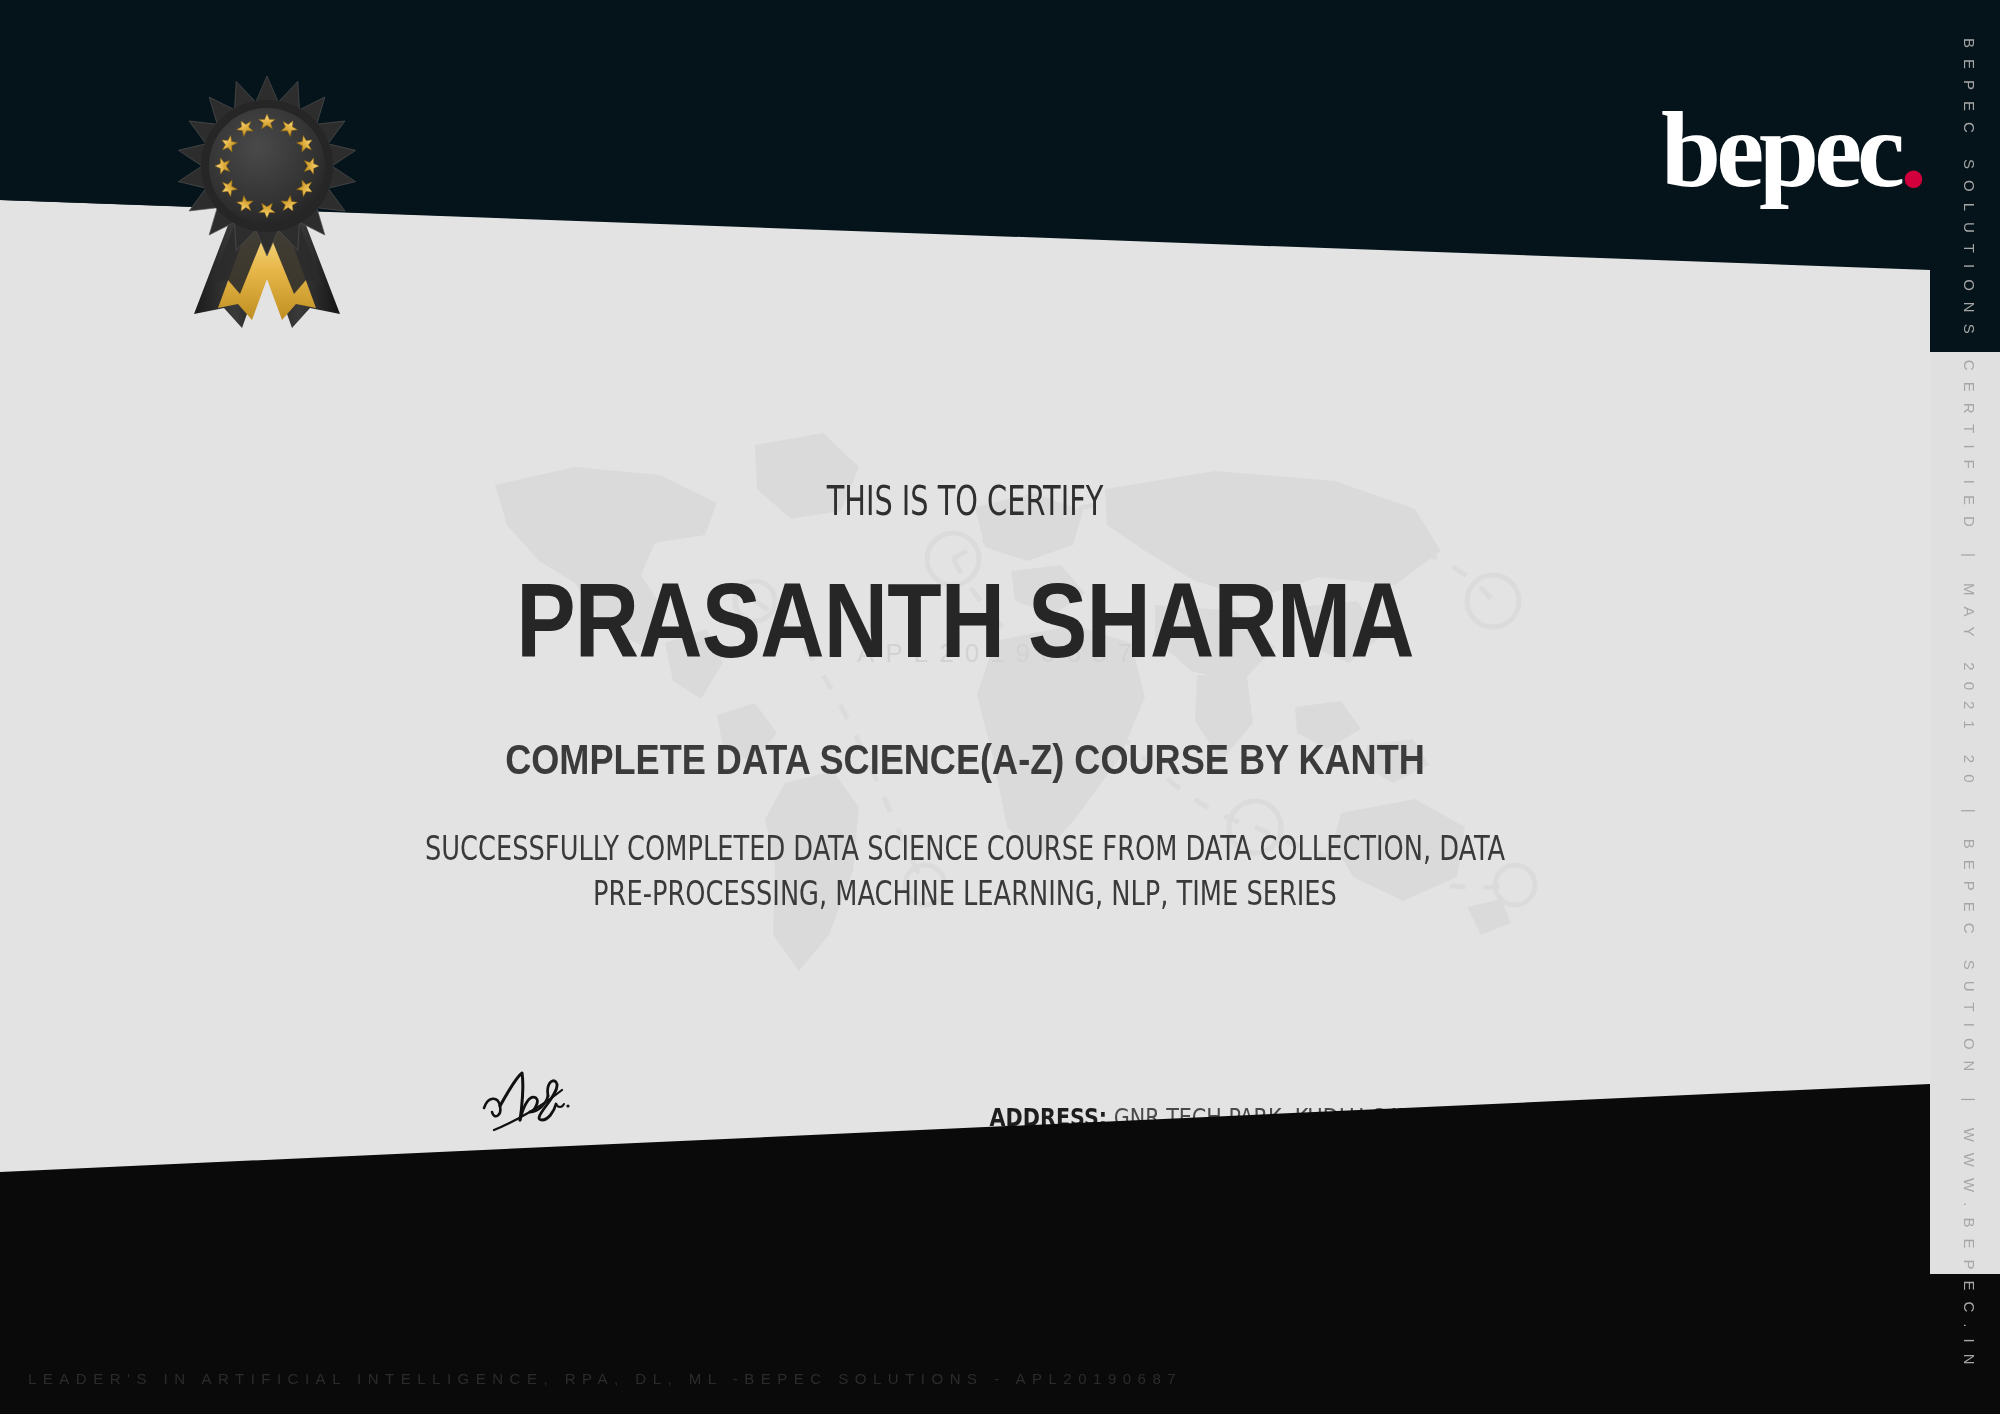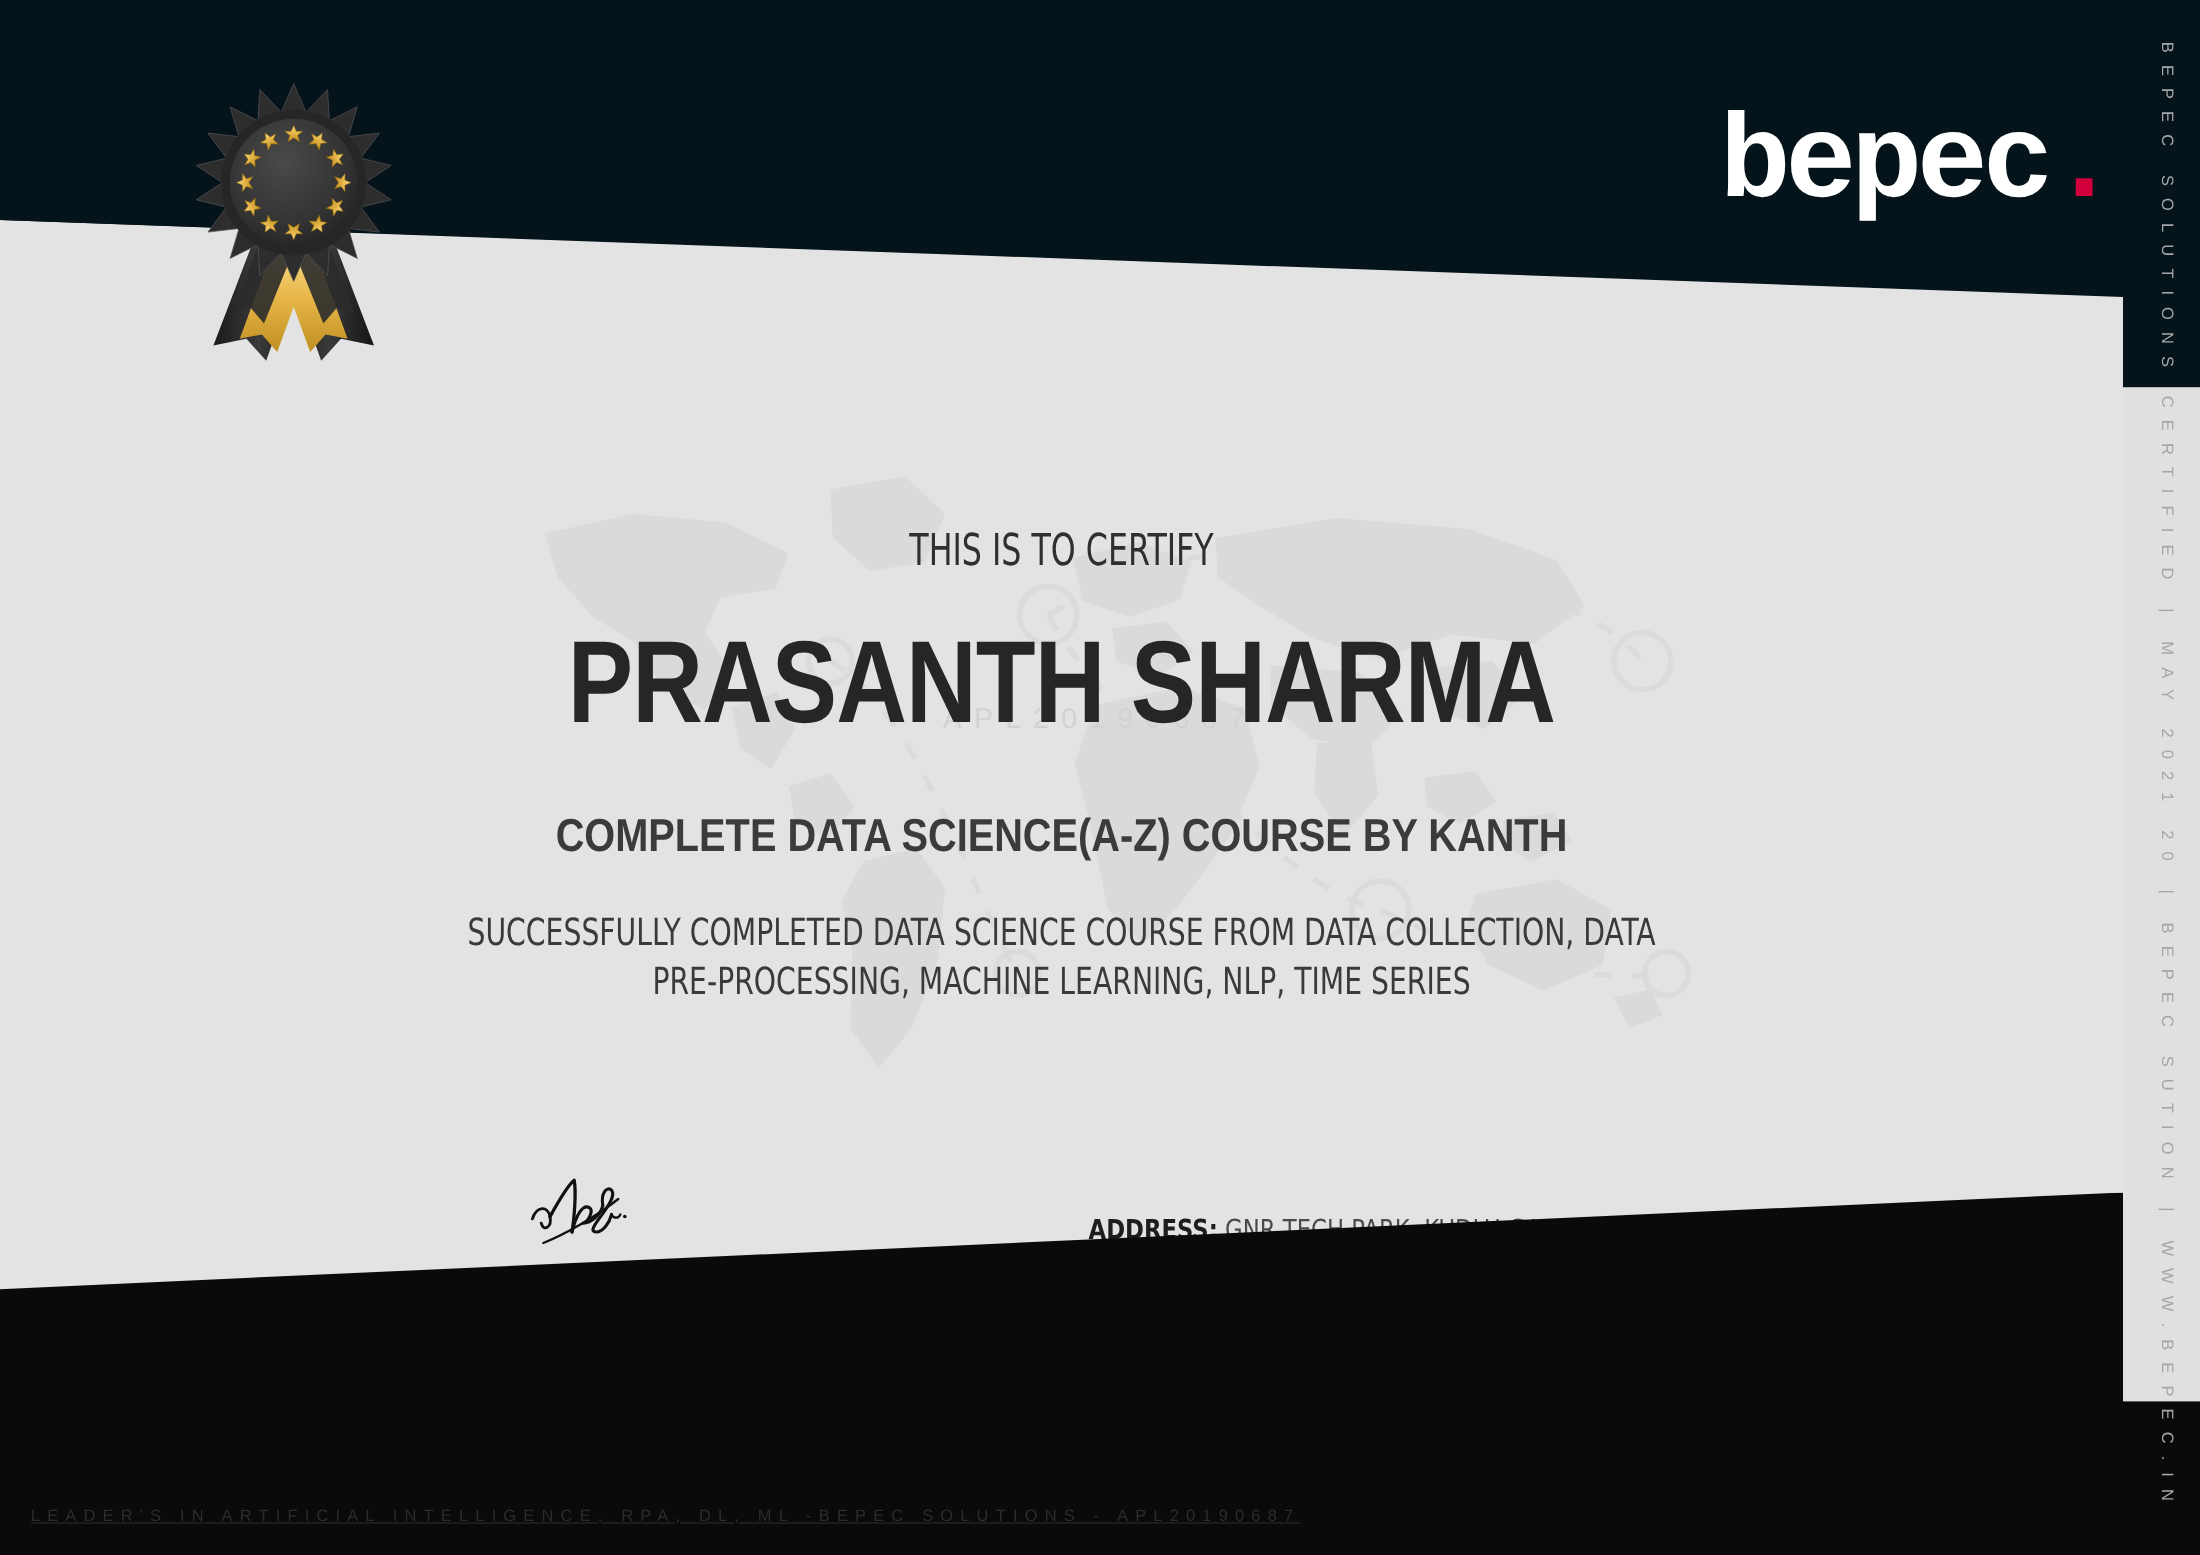--- a/index.html
+++ b/index.html
@@ -50,21 +50,21 @@
     font-family:"Liberation Sans",sans-serif;user-select:none;
   }
 
   
   .medal{position:absolute;left:172px;top:70px;width:190px;height:260px;}
   .medal svg{width:100%;height:100%;display:block;}
 
   
   .logo{
     position:absolute;right:78px;top:96px;
-    font-family:Liberation Mono, monospace;
+    font-family:Liberation Serif, serif;
     font-weight:700;font-size:108px;line-height:1;color:#ffffff;
     letter-spacing:-5px;
   }
   .logo .dot{color:#d1003c;}
 
   
   .content{position:absolute;left:0;top:0;width:1930px;height:1039px;}
 
   .certify{
     position:absolute;left:0;width:1930px;top:478px;text-align:center;
@@ -128,21 +128,21 @@
   .vtext span{
     writing-mode:vertical-rl;
     font-family:"Liberation Sans",sans-serif;
     font-size:15px;letter-spacing:11px;color:#a6a6a6;white-space:nowrap;
   }
 
   
   .footer{
     position:absolute;left:28px;bottom:27px;
     font-family:"Liberation Sans",sans-serif;
-    font-size:15px;letter-spacing:6.5px;color:#2c2c2c;white-space:nowrap;text-decoration:underline;
+    font-size:15px;letter-spacing:6.5px;color:#2c2c2c;white-space:nowrap;
   }
 </style>
 </head>
 <body>
 
 <div id="cert">
 
   <div class="top-band"></div>
   <div class="top-band-dark2"></div>
   <div class="right-rail"></div>

